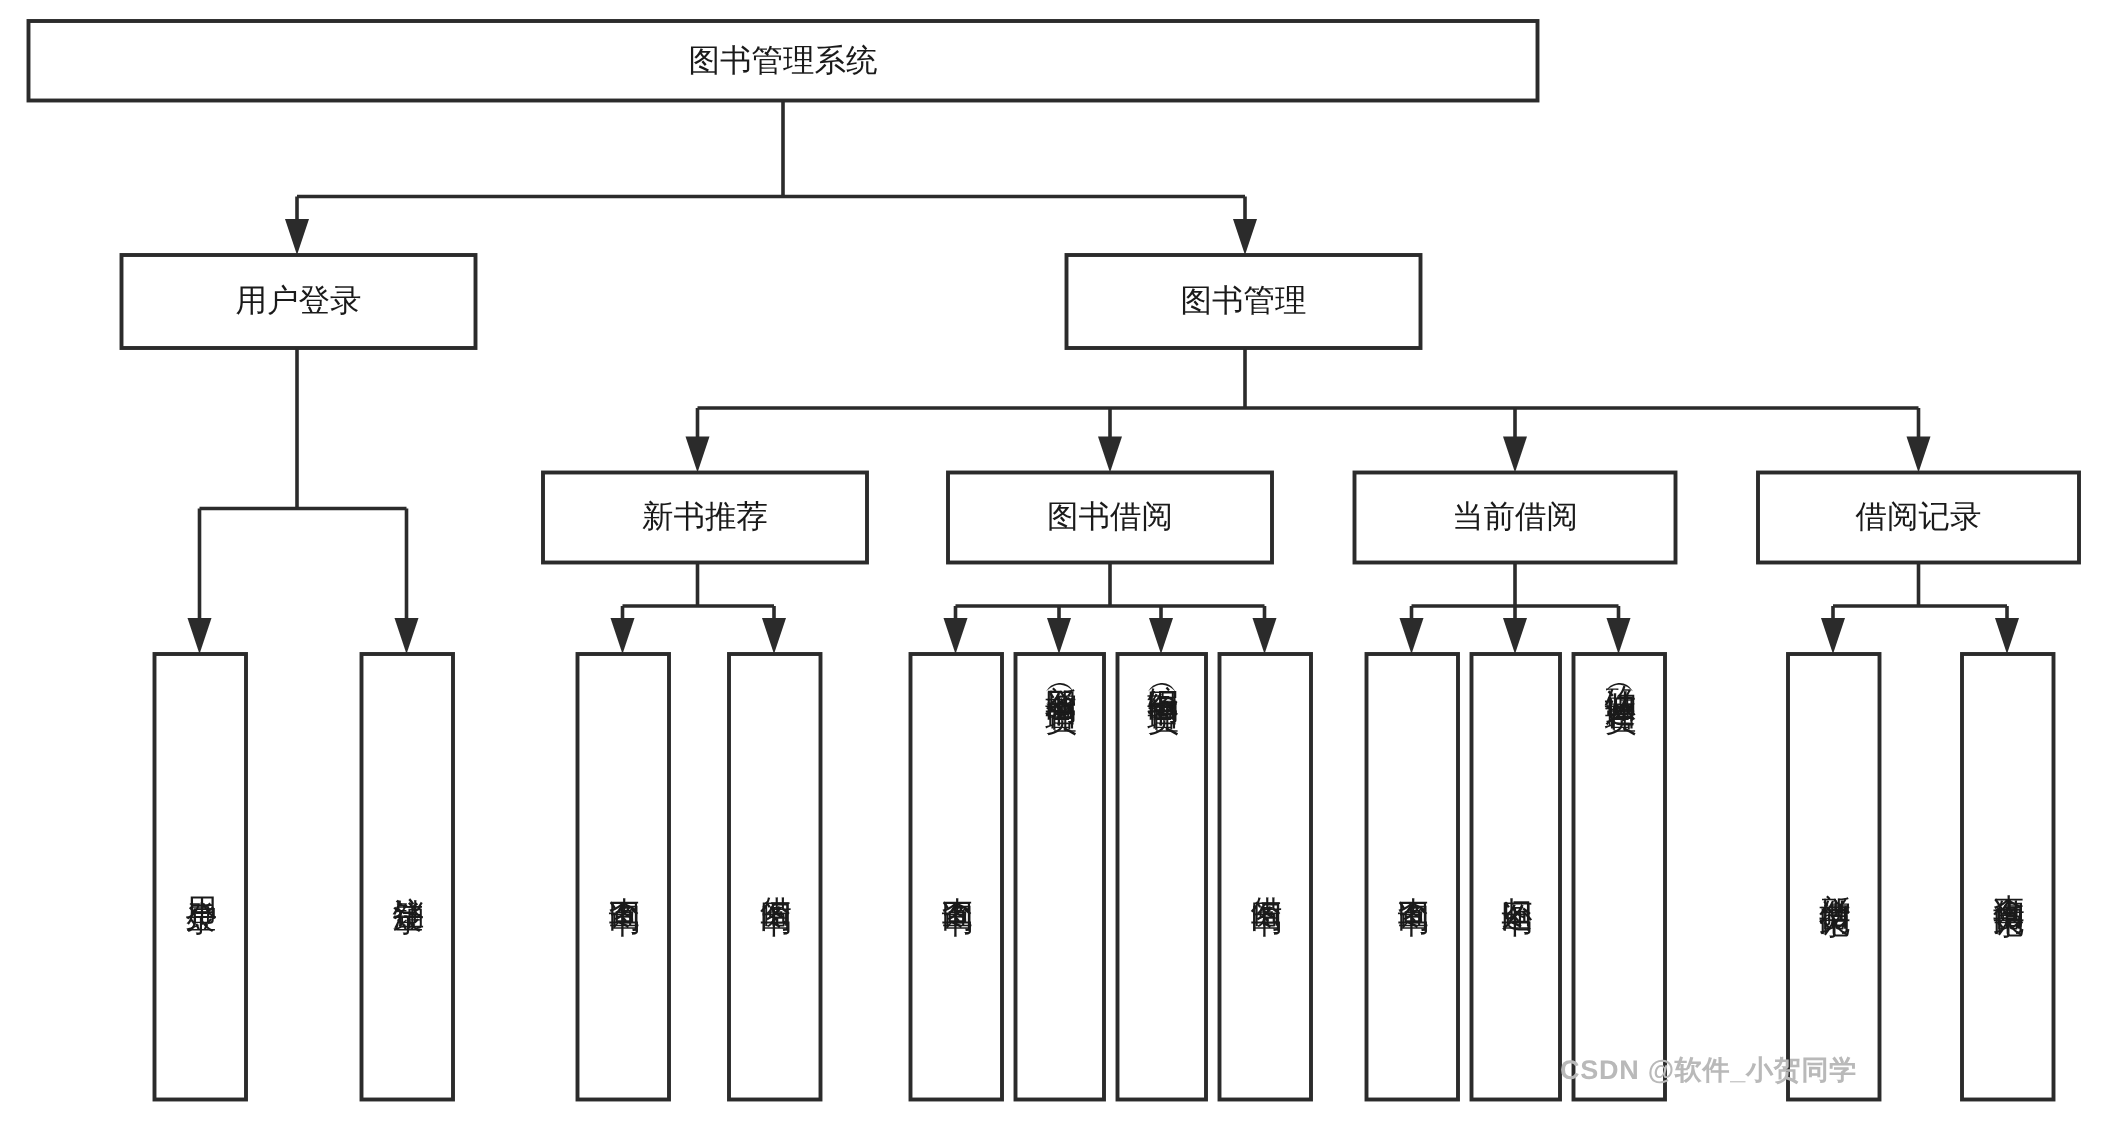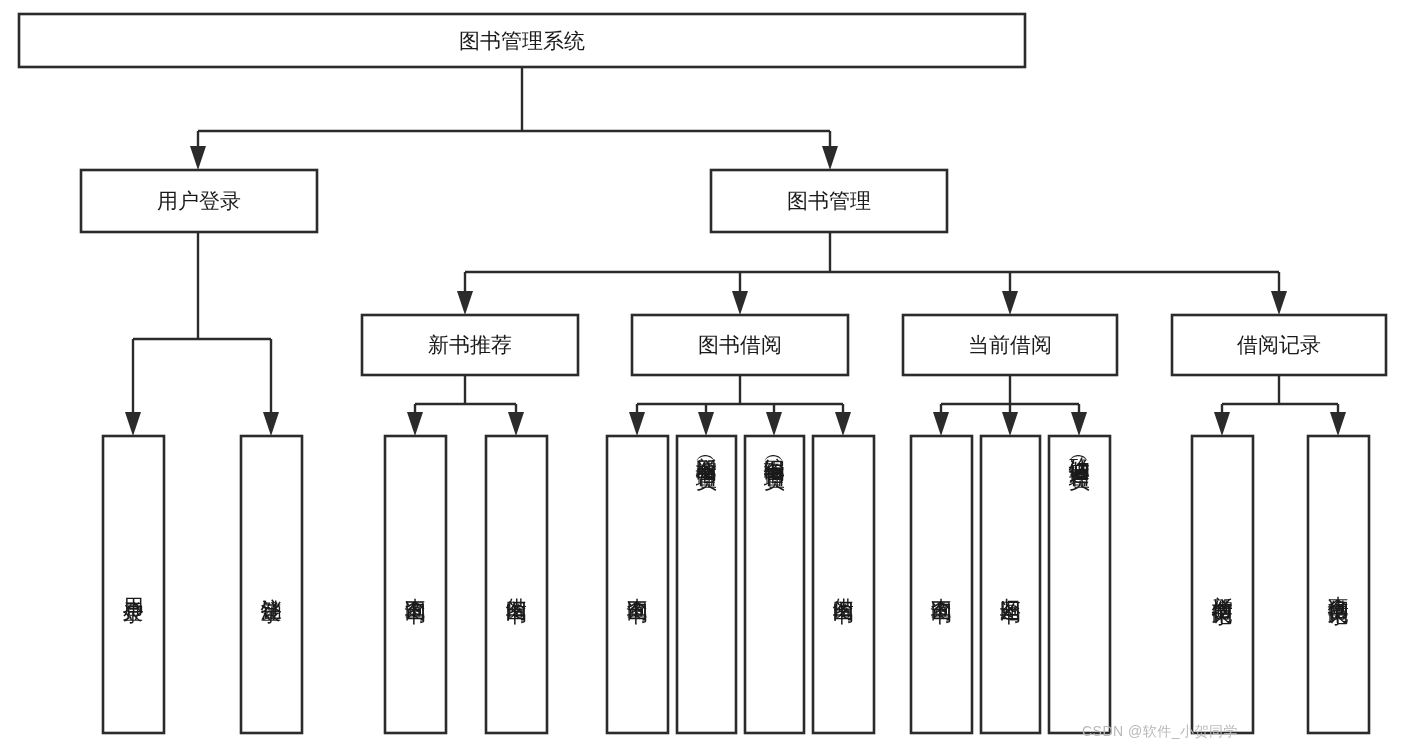--- a/index.html
+++ b/index.html
@@ -63,27 +63,28 @@
     font-size: 21px;
     color: #1a1a1a;
     line-height: 1.22;
     letter-spacing: 2px;
     white-space: nowrap;
     text-align: center;
   }
   .watermark {
     position: absolute;
     right: 14px;
-    bottom: 6px;
-    font-family: "Liberation Sans", "DejaVu Sans", sans-serif;
-    font-size: 14px;
+    bottom: 22px;
+    font-family: "Liberation Sans", "DejaVu Sans", sans-serif;
+    font-size: 18px;
     color: #b9b9b9;
     letter-spacing: 0.5px;
     white-space: nowrap;
     user-select: none;
+    font-weight: bold;
   }
 </style>
 </head>
 <body>
 
 <div id="diagram-root">
 
   <svg id="tree-canvas" viewBox="0 0 1405 747">
     <defs></defs>
 

